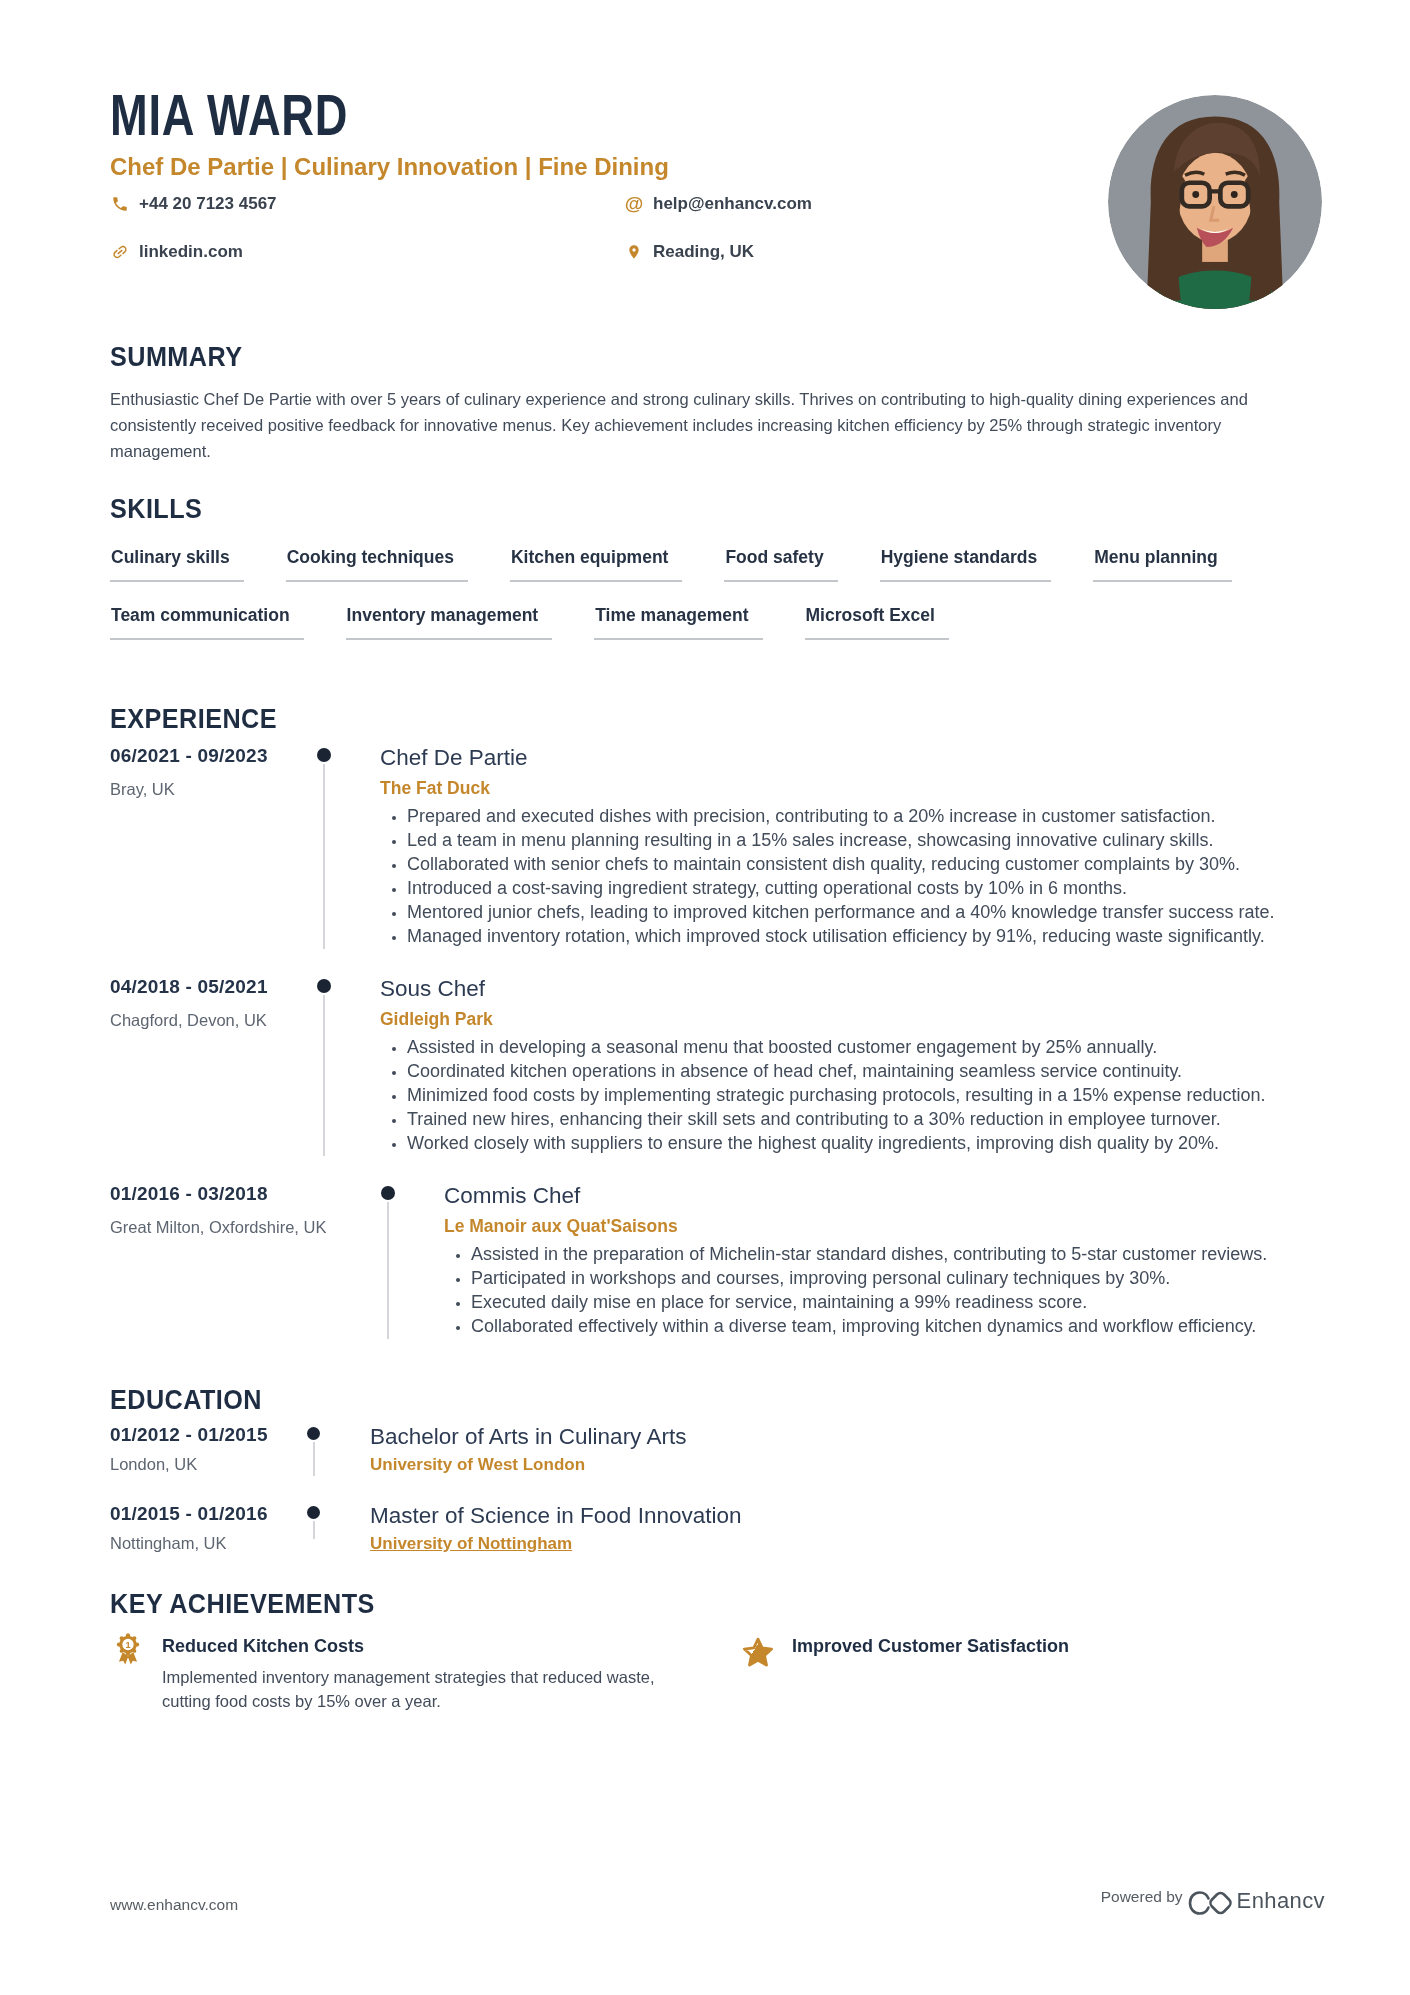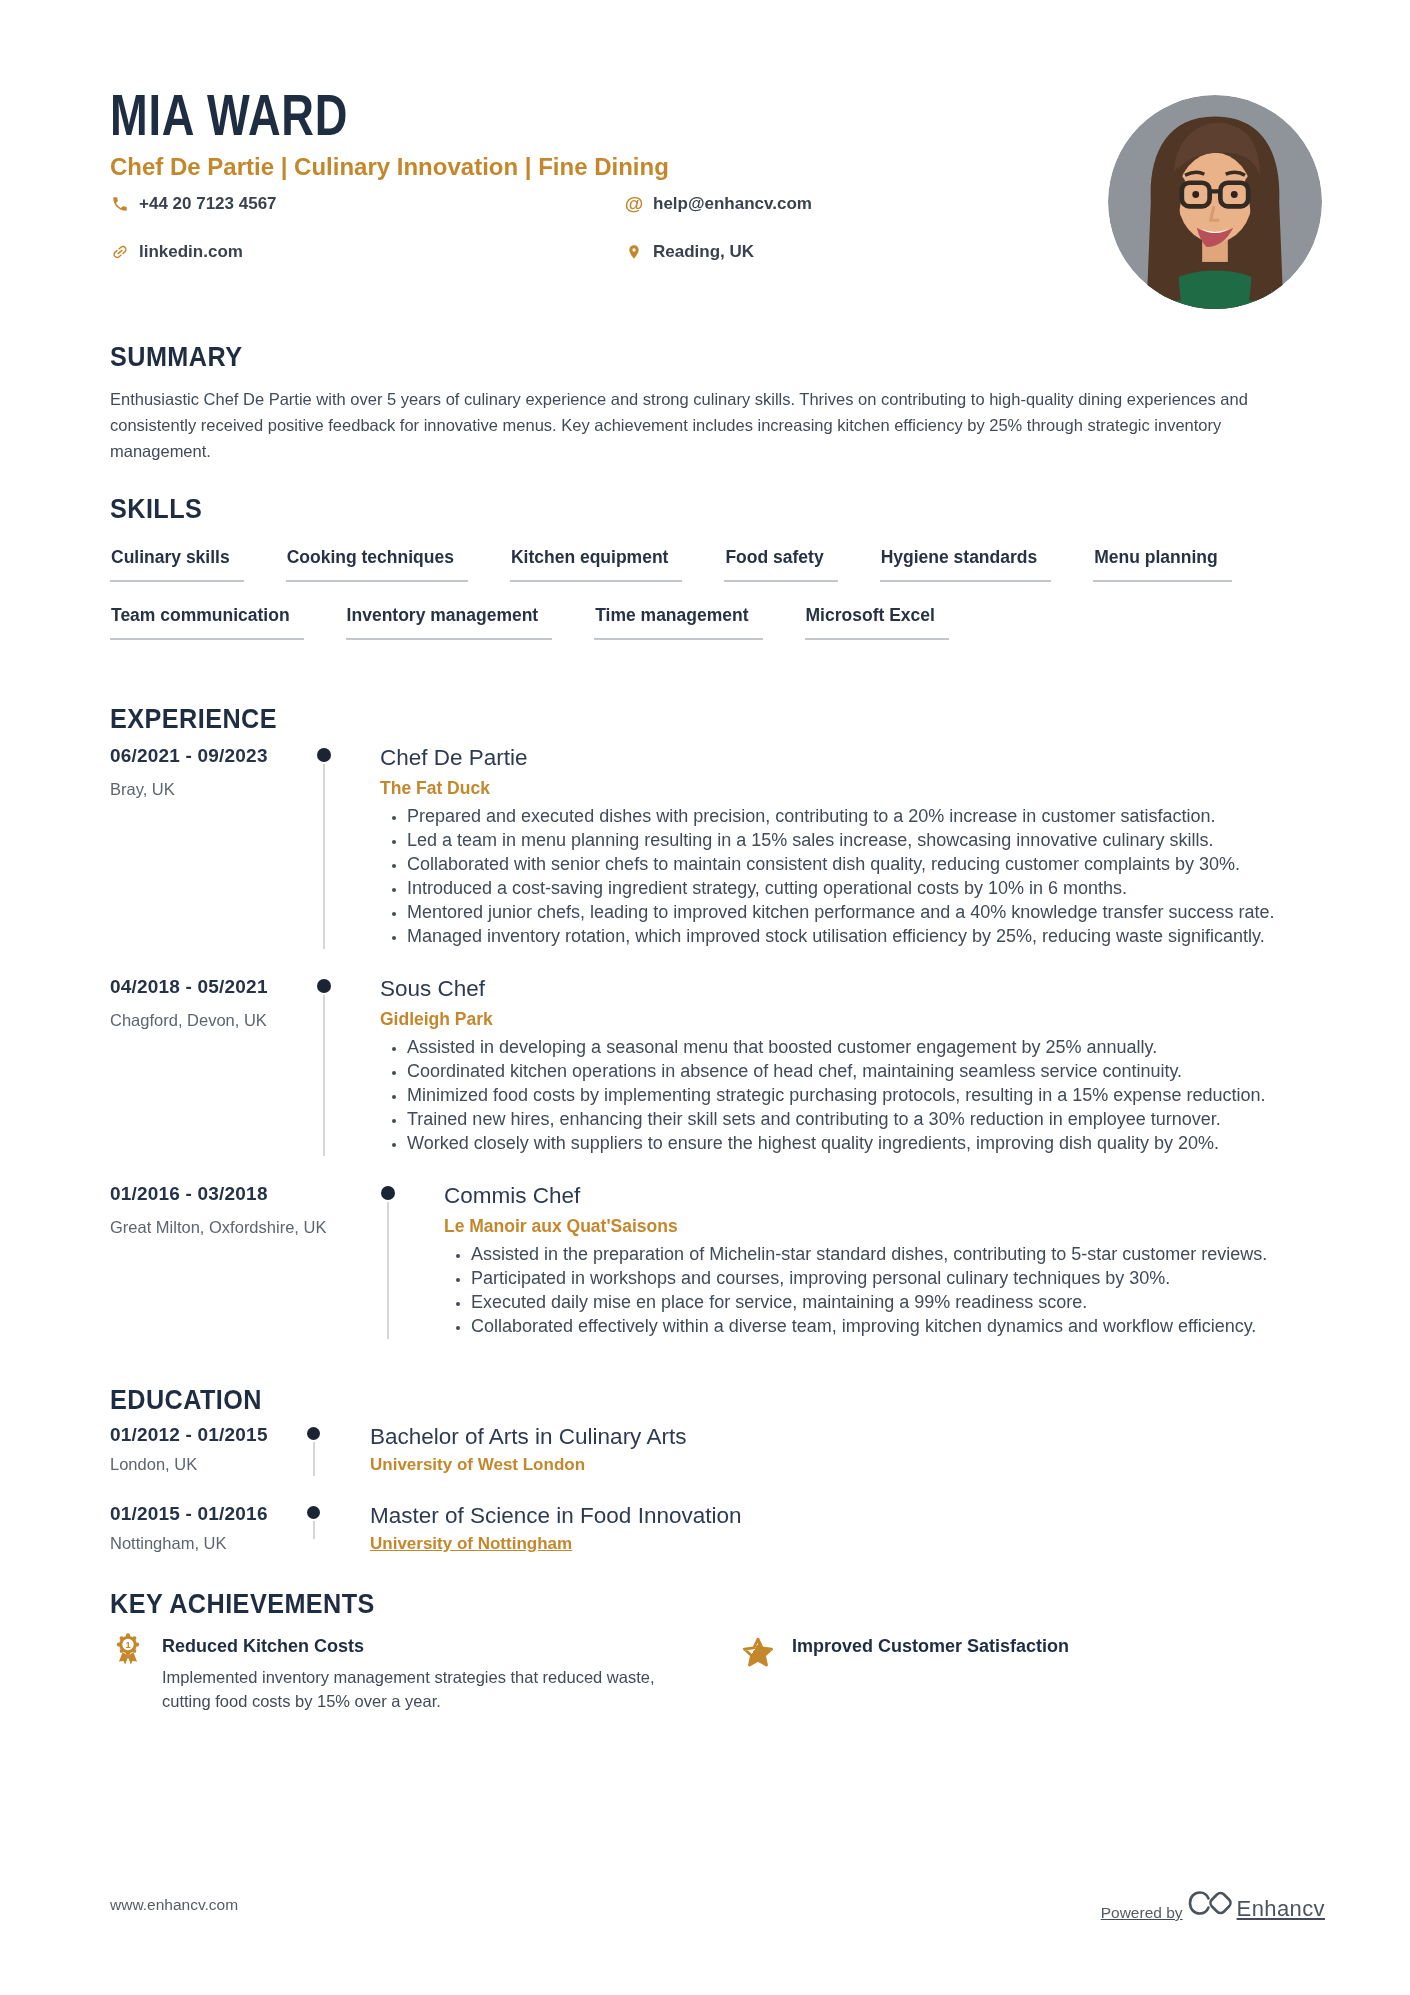--- a/index.html
+++ b/index.html
@@ -72,21 +72,21 @@
   .ach-grid{margin-top:12px;display:grid;grid-template-columns:630px 1fr;}
   .ach-item{display:flex;gap:16px;align-items:flex-start;}
   .ach-icon{width:36px;height:40px;flex:0 0 36px;display:flex;justify-content:center;}
   .ach-title{font-size:18px;font-weight:700;color:#1f2d43;line-height:26px;}
   .ach-text{margin-top:6px;font-size:16.5px;line-height:24px;color:#414b59;}
   .ach-item.a0 .ach-text{max-width:525px;}
   .ach-item.a1 .ach-text{max-width:505px;}
   
   .footer{position:absolute;left:110px;right:85px;top:1888px;display:flex;justify-content:space-between;align-items:center;}
   .site-link{font-size:15.5px;color:#565c63;}
-  .powered{display:flex;align-items:flex-end;gap:4px;text-decoration:underline;}
+  .powered{display:flex;align-items:flex-start;gap:4px;}
   .powered-by{font-size:15.5px;color:#565c63;}
   .brand-name{font-size:22px;color:#4b545c;letter-spacing:.4px;}
 </style>
 </head>
 <body>
 
 <div class="page">
 
   <div>
     <div class="name">MIA WARD</div>
@@ -183,21 +183,21 @@
           </div>
         <div>
           <div class="e-title">Chef De Partie</div>
           <div class="e-company">The Fat Duck</div>
           <ul class="e-bullets">
             <li>Prepared and executed dishes with precision, contributing to a 20% increase in customer satisfaction.</li>
             <li>Led a team in menu planning resulting in a 15% sales increase, showcasing innovative culinary skills.</li>
             <li>Collaborated with senior chefs to maintain consistent dish quality, reducing customer complaints by 30%.</li>
             <li>Introduced a cost-saving ingredient strategy, cutting operational costs by 10% in 6 months.</li>
             <li>Mentored junior chefs, leading to improved kitchen performance and a 40% knowledge transfer success rate.</li>
-            <li>Managed inventory rotation, which improved stock utilisation efficiency by 25%, reducing waste significantly.</li>
+            <li>Managed inventory rotation, which improved stock utilisation efficiency by 91%, reducing waste significantly.</li>
           </ul>
         </div>
       </div>
 
       <div class="entry">
         <div>
           <div class="e-dates">04/2018 - 05/2021</div>
           <div class="e-loc">Chagford, Devon, UK</div>
         </div>
         <div class="tl">

